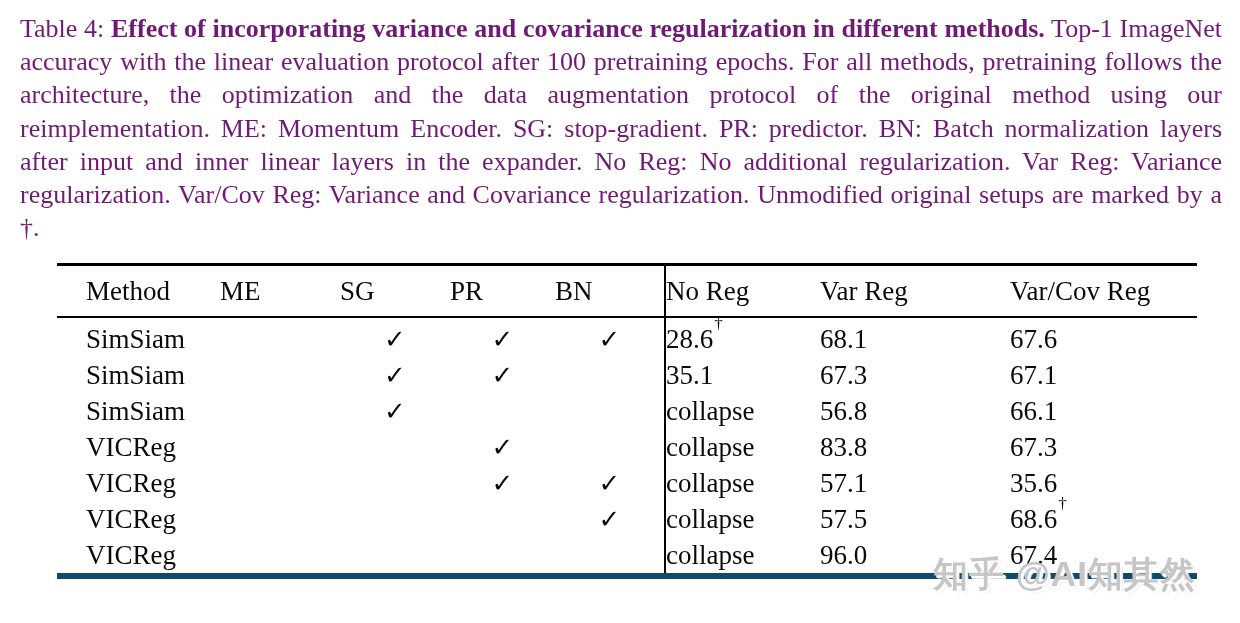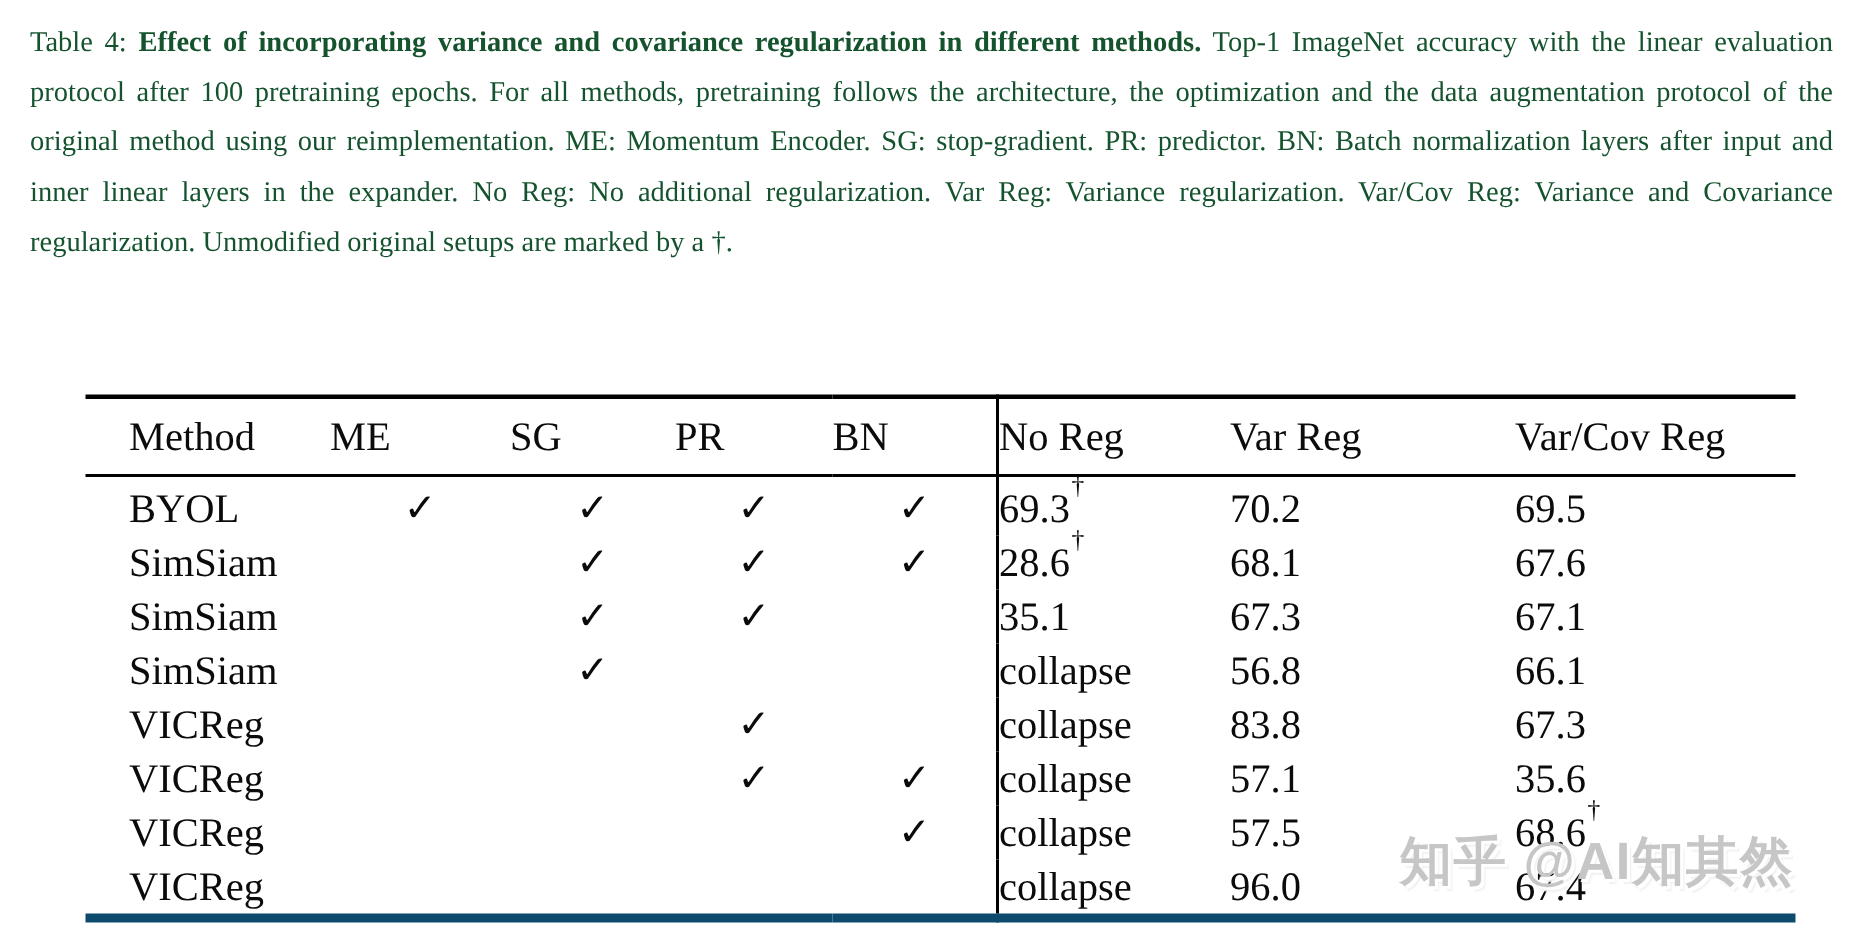--- a/index.html
+++ b/index.html
@@ -10,24 +10,24 @@
     font-family: "Liberation Serif", "DejaVu Serif", serif;
     overflow: hidden;
   }
   .page { position: relative; width: 1240px; height: 623px; }
 
   
   .caption {
     margin: 0;
     padding: 12px 18px 0 20px;
     width: 1202px;
-    font-size: 19px;
+    font-size: 26px;
     line-height: 33.2px;
     text-align: justify;
-    color: #14532d;
+    color: #701a75;
   }
   .caption b { font-weight: 700; }
 
   
   .tablewrap { position: absolute; left: 57px; top: 263px; }
   table.results {
     border-collapse: collapse;
     table-layout: fixed;
     width: 1140px;
     border-top: 3px solid #000;
@@ -109,30 +109,20 @@
           <th class="c-num">SG</th>
           <th class="c-num">PR</th>
           <th class="c-num">BN</th>
           <th class="c-num c-divider">No Reg</th>
           <th class="c-num">Var Reg</th>
           <th class="c-num">Var/Cov Reg</th>
         </tr>
       </thead>
       <tbody id="table-body">
           <tr>
-    <td class="c-method">BYOL</td>
-    <td class="c-check">✓</td>
-    <td class="c-check">✓</td>
-    <td class="c-check">✓</td>
-    <td class="c-check">✓</td>
-    <td class="c-num c-divider"><span>69.3</span><sup class="dag">†</sup></td>
-    <td class="c-num">70.2</td>
-    <td class="c-num"><span>69.5</span><sup class="dag"></sup></td>
-  </tr>
-          <tr>
     <td class="c-method">SimSiam</td>
     <td class="c-check"></td>
     <td class="c-check">✓</td>
     <td class="c-check">✓</td>
     <td class="c-check">✓</td>
     <td class="c-num c-divider"><span>28.6</span><sup class="dag">†</sup></td>
     <td class="c-num">68.1</td>
     <td class="c-num"><span>67.6</span><sup class="dag"></sup></td>
   </tr>
           <tr>

